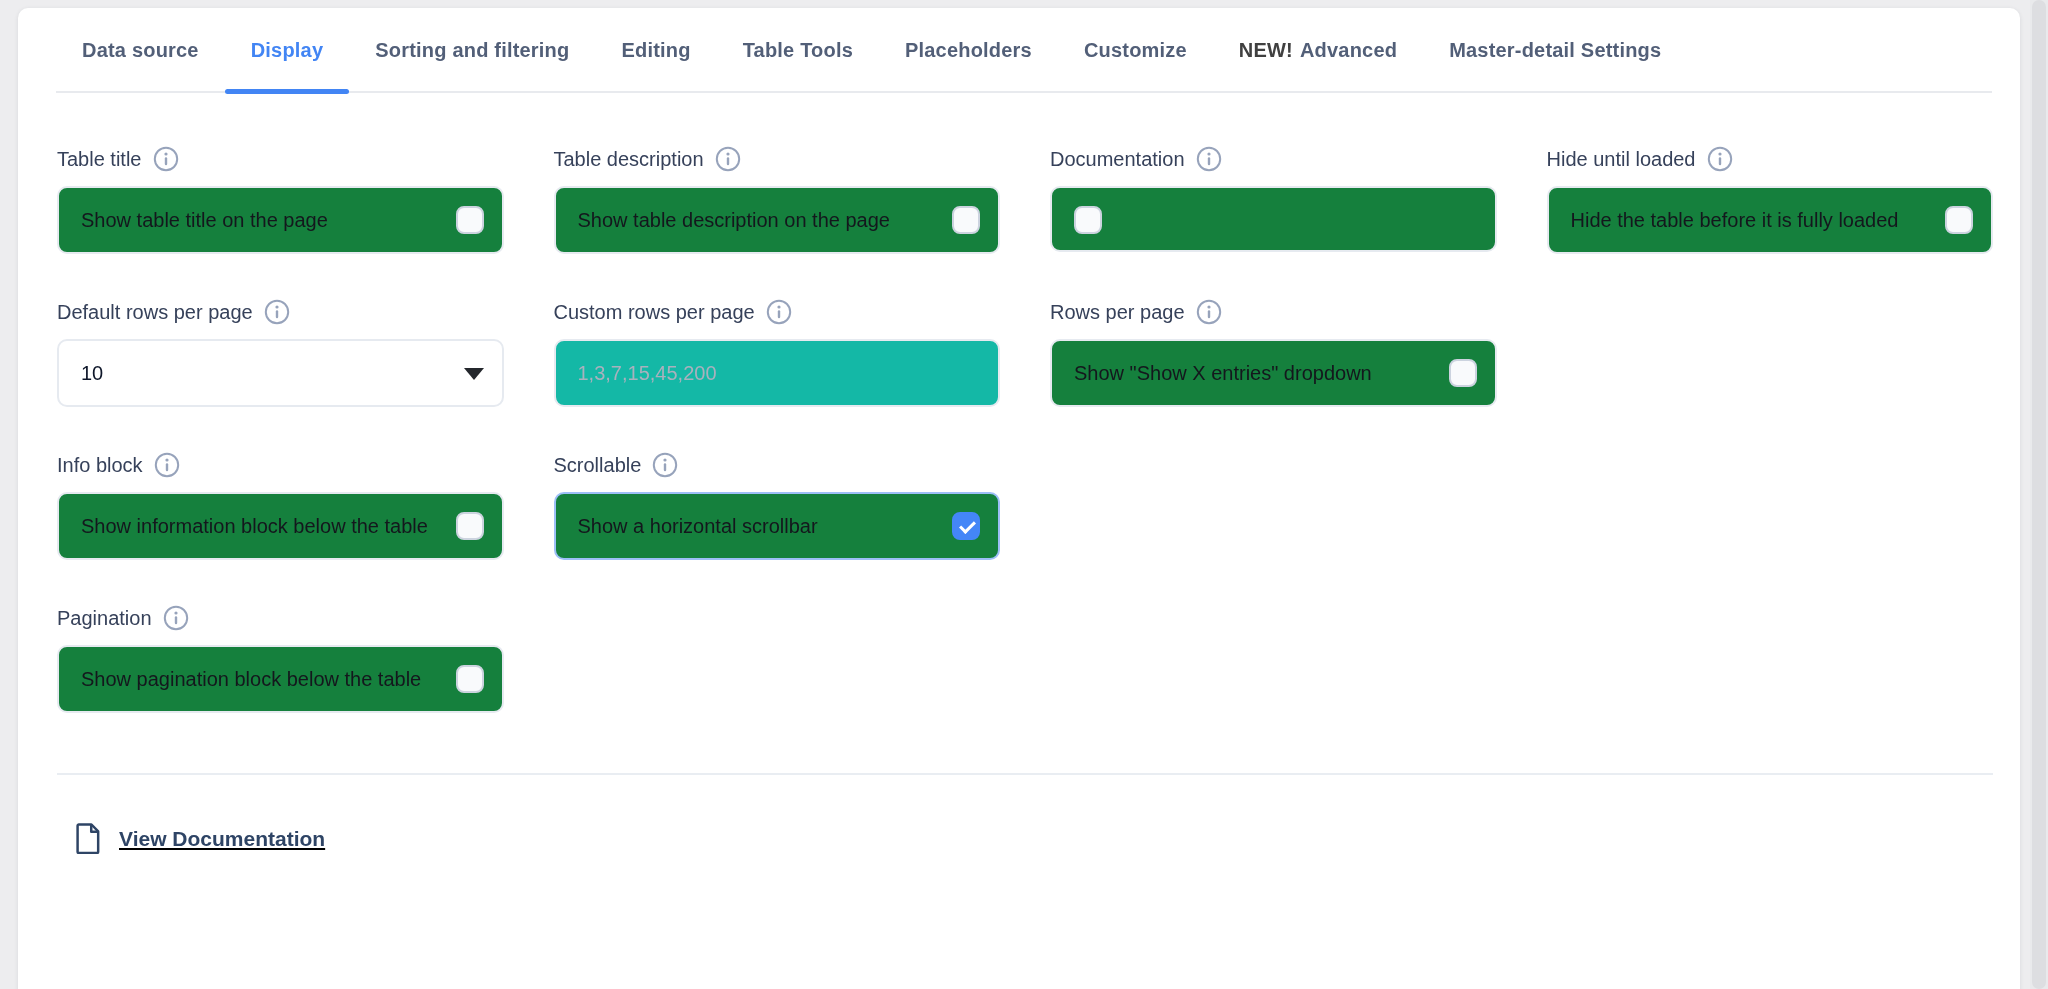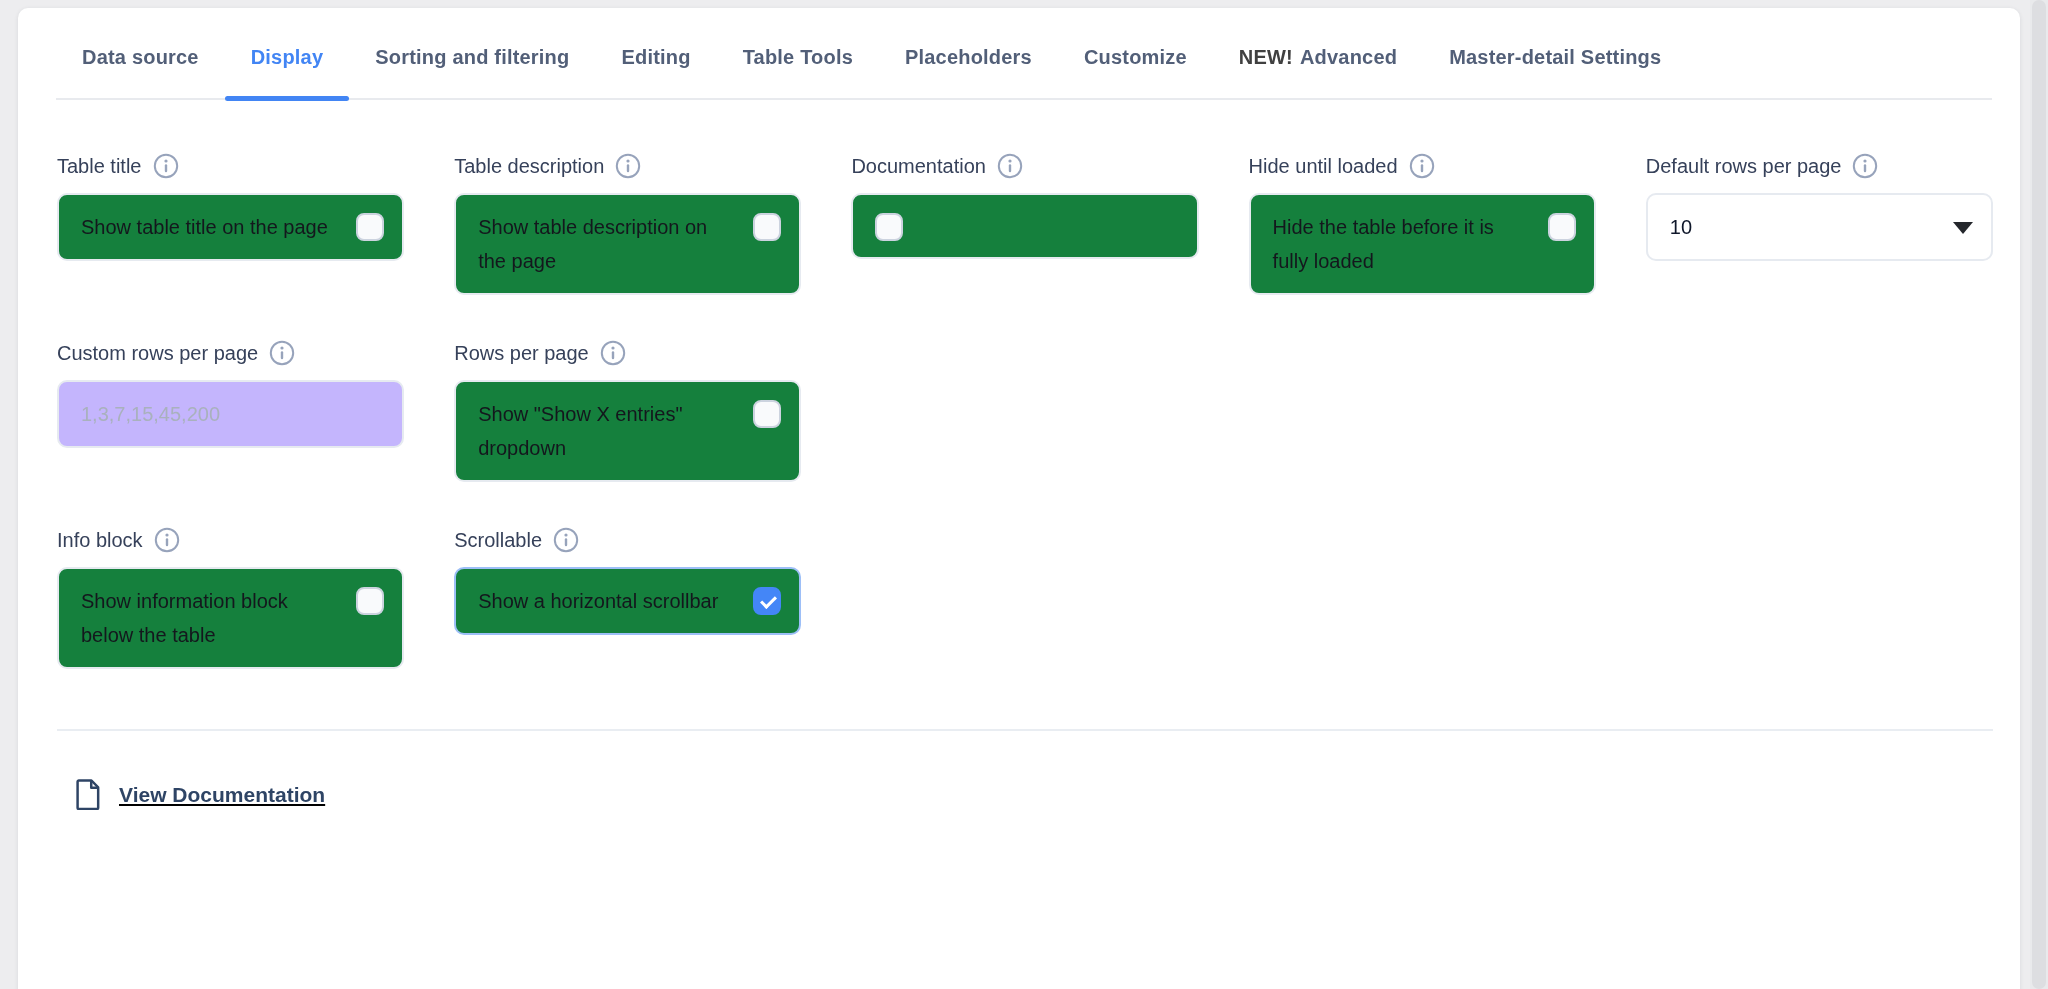--- a/index.html
+++ b/index.html
@@ -29,21 +29,21 @@
     background: #ffffff;
     border-radius: 10px 10px 0 0;
     box-shadow: 0 1px 4px rgba(30, 35, 48, 0.10);
   }
 
   
   .tabs {
     display: flex;
     align-items: stretch;
     height: 84px;
-    margin: 8px 28px 0 38px;
+    margin: 1px 28px 0 38px;
     border-bottom: 2px solid #e8eaee;
   }
   .tab {
     position: relative;
     display: flex;
     align-items: center;
     padding: 0 26px;
     font-size: 20px;
     font-weight: 600;
     color: #525f78;
@@ -63,21 +63,21 @@
     left: 0; right: 0; bottom: -3px;
     height: 5px;
     border-radius: 3px;
     background: #4285f4;
   }
 
   
   .content { padding: 52px 27px 0 39px; }
   .grid {
     display: grid;
-    grid-template-columns: repeat(5, 1fr);
+    grid-template-columns: repeat(4, 1fr);
     column-gap: 50px;
     row-gap: 44px;
   }
   .cell.col1 { grid-column: 1; }
 
   .label-row {
     display: flex;
     align-items: center;
     gap: 11px;
     margin-bottom: 13px;
@@ -159,21 +159,21 @@
   .text-input {
     width: 100%;
     height: 68px;
     border: 2px solid #e6eaf0;
     border-radius: 10px;
     padding: 0 22px;
     font-size: 20px;
     font-family: "Liberation Sans", "DejaVu Sans", sans-serif;
     color: #2e3238;
     outline: none;
-    background: #c4b5fd;
+    background: #14b8a6;
   }
   .text-input::placeholder { color: #a9b1bd; }
 
   
   .footer-divider {
     border: none;
     border-top: 2px solid #e9edf2;
     margin: 60px 27px 0 39px;
   }
   .doc-row {
@@ -382,20 +382,36 @@
                   <rect x="11.8" y="11.2" width="2.4" height="8" rx="1.2" fill="#97a3bb"></rect>
                 </svg>
             </span>
           </div>
           <div class="check-card checked-card">
             <span class="card-text">Show a horizontal scrollbar</span>
             <span class="checkbox checked"></span>
           </div>
         </div>
 
+        <div class="cell col1">
+          <div class="label-row">
+            <span class="field-label">Pagination</span>
+            <span class="info-icon">
+              <svg width="26" height="26" viewBox="0 0 26 26">
+                  <circle cx="13" cy="13" r="11.2" fill="none" stroke="#97a3bb" stroke-width="2"></circle>
+                  <circle cx="13" cy="8" r="1.6" fill="#97a3bb"></circle>
+                  <rect x="11.8" y="11.2" width="2.4" height="8" rx="1.2" fill="#97a3bb"></rect>
+                </svg>
+            </span>
+          </div>
+          <div class="check-card">
+            <span class="card-text">Show pagination block below the table</span>
+            <span class="checkbox"></span>
+          </div>
+        </div>
 
       </div>
     </div>
 
     <hr class="footer-divider">
 
     <div class="doc-row">
       <a class="doc-link">
         <span style="display:inline-flex;">
           <svg width="25" height="31" viewBox="0 0 20 25">

